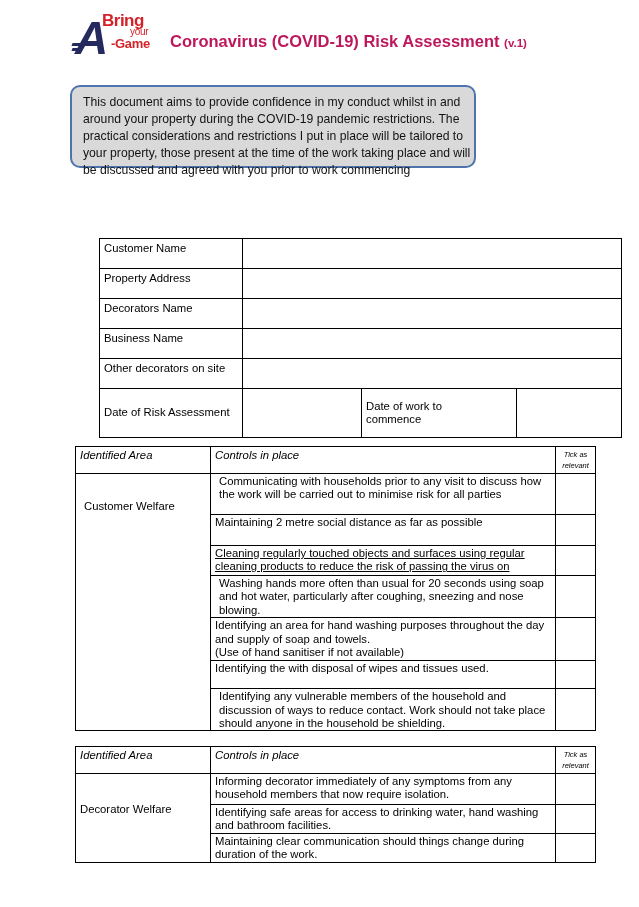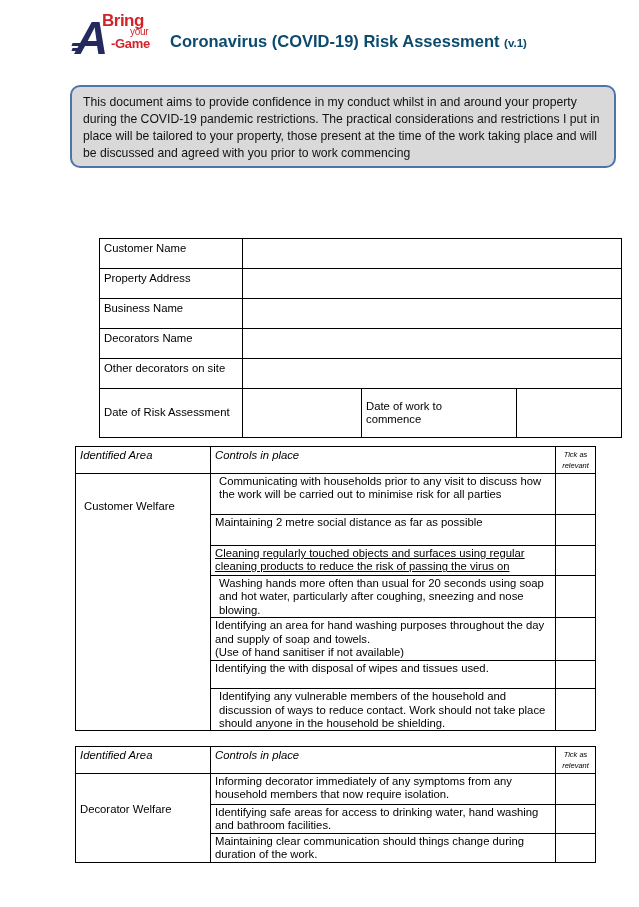--- a/index.html
+++ b/index.html
@@ -13,25 +13,25 @@
     position:absolute;left:-3px;top:8px;font-size:46px;line-height:40px;
     font-weight:bold;font-style:italic;color:#242a5e;
   }
   .logo-dash{position:absolute;width:8px;height:3px;background:#242a5e;left:-6px;transform:skewX(-20deg);}
   .logo-dash.d1{top:33px;}
   .logo-dash.d2{top:38px;}
   .logo-bring{position:absolute;left:24px;top:1px;font-size:17px;font-weight:bold;color:#d2232a;letter-spacing:-0.5px;}
   .logo-your{position:absolute;left:52px;top:16px;font-size:10px;font-weight:normal;color:#d2232a;letter-spacing:-0.3px;}
   .logo-game{position:absolute;left:33px;top:26px;font-size:13px;font-weight:bold;color:#d2232a;letter-spacing:-0.3px;}
   
-  .title{position:absolute;left:170px;top:32px;font-size:16.5px;font-weight:bold;color:#0c4a6e;white-space:nowrap;}
+  .title{position:absolute;left:170px;top:32px;font-size:16.5px;font-weight:bold;color:#be185d;white-space:nowrap;}
   .title .ver{font-size:11.5px;font-weight:bold;}
   
   .intro{
-    position:absolute;left:70px;top:85px;width:546px;height:83px;box-sizing:border-box;
+    position:absolute;left:70px;top:85px;width:406px;height:83px;box-sizing:border-box;
     background:#d9d9d9;border:2px solid #4f74ad;border-radius:10px;
     padding:7px 3px 0 11px;font-size:12.2px;line-height:17px;color:#121212;
   }
   
   table{border-collapse:collapse;table-layout:fixed;}
   td{border:1px solid #000;vertical-align:top;padding:3px 4px;font-size:11.3px;line-height:13.4px;color:#000;}
   
   .info-table{position:absolute;left:75px;top:238px;width:522px;margin-left:24px;}
   .info-table td{height:23px;}
   .info-table tr.date-row td{height:42px;vertical-align:middle;}
@@ -86,25 +86,25 @@
     <tbody>
         <tr>
       <td>Customer Name</td>
       <td colspan="3"></td>
     </tr>
     <tr>
       <td>Property Address</td>
       <td colspan="3"></td>
     </tr>
     <tr>
-      <td>Business Name</td>
+      <td>Decorators Name</td>
       <td colspan="3"></td>
     </tr>
     <tr>
-      <td>Decorators Name</td>
+      <td>Business Name</td>
       <td colspan="3"></td>
     </tr>
     <tr>
       <td>Other decorators on site</td>
       <td colspan="3"></td>
     </tr>
     <tr class="date-row">
       <td>Date of Risk Assessment</td>
       <td></td>
       <td class="date-label2">Date of work to commence</td>

